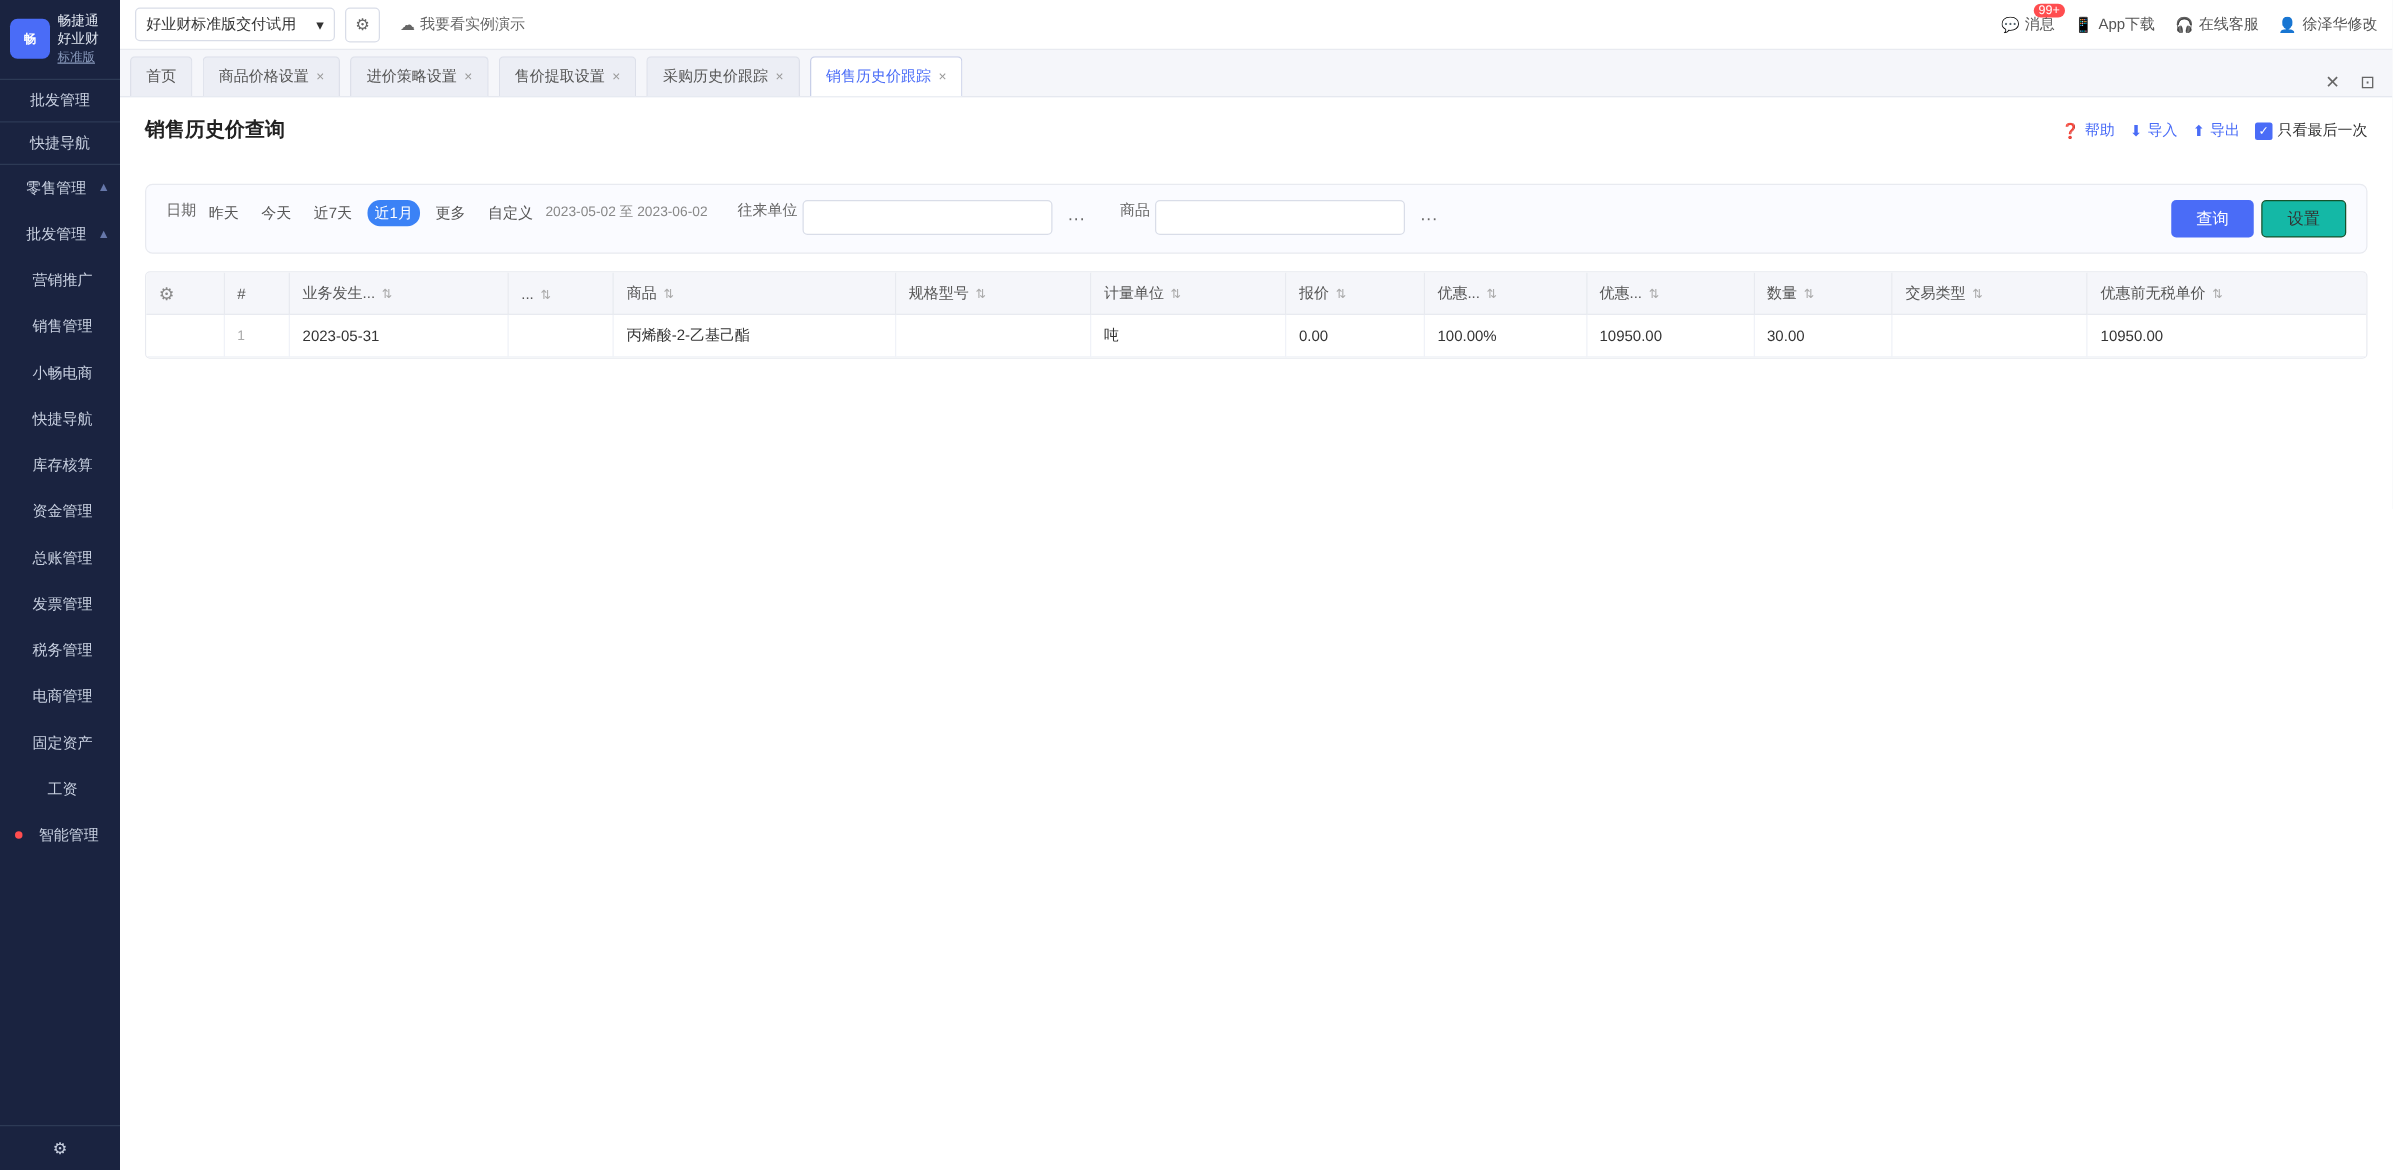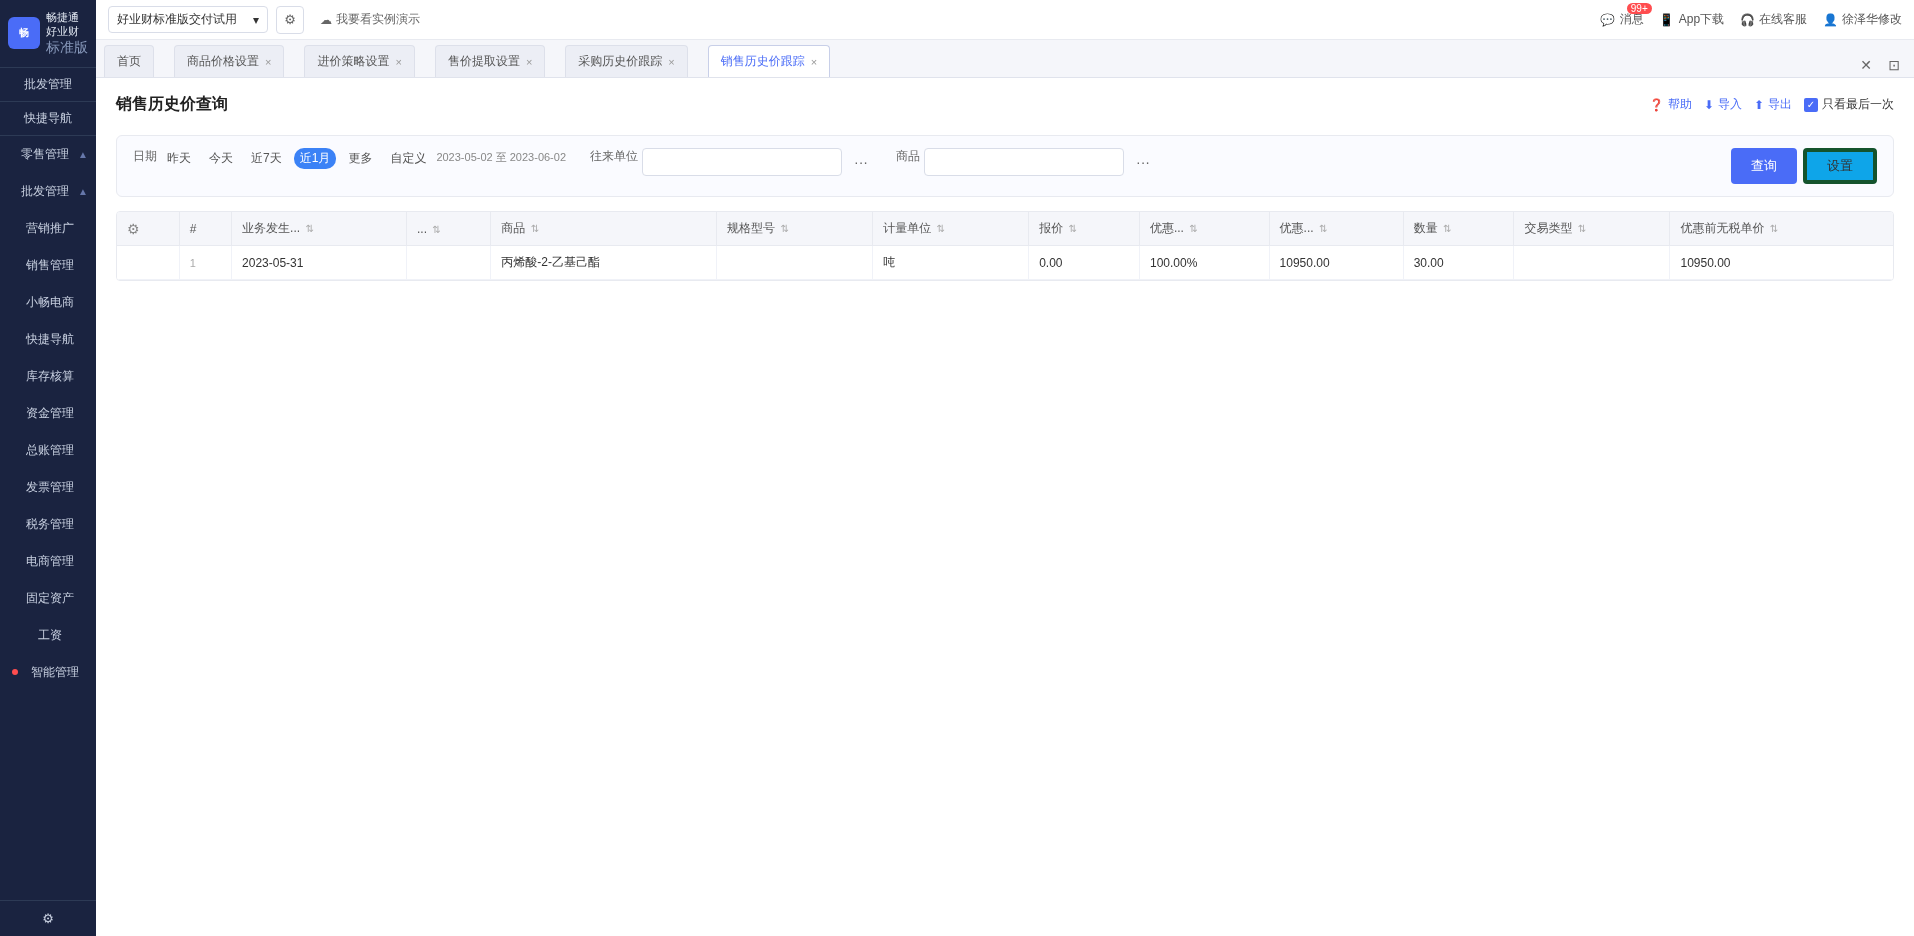--- a/index.html
+++ b/index.html
@@ -23,21 +23,21 @@
       border-bottom: 1px solid #2d3a55;
     }
     .sidebar-logo-icon {
       width: 32px; height: 32px;
       background: #4a6cf7;
       border-radius: 6px;
       display: flex; align-items: center; justify-content: center;
       color: white; font-size: 10px; font-weight: bold; flex-shrink: 0;
     }
     .sidebar-logo-text { font-size: 11px; color: #e0e6f0; line-height: 1.3; }
-    .sidebar-logo-sub { font-size: 14px; color: #8899bb; }
+    .sidebar-logo-sub { font-size: 10px; color: #8899bb; text-decoration: underline; }
 
     .sidebar-search {
       padding: 8px;
       text-align: center;
       color: #c8d0e0;
       font-size: 12px;
       cursor: pointer;
       border-bottom: 1px solid #2d3a55;
     }
 
@@ -164,21 +164,21 @@
     
     .content {
       flex: 1;
       background: #fff;
       overflow-y: auto;
       padding: 16px 20px;
     }
 
     .page-title-row {
       display: flex; align-items: center; justify-content: space-between;
-      margin-bottom: 20px;
+      margin-bottom: 32px;
     }
     .page-title {
       font-size: 16px; font-weight: 600; color: #222;
     }
     .page-actions {
       display: flex; align-items: center; gap: 12px;
     }
     .page-action-btn {
       display: flex; align-items: center; gap: 4px;
       font-size: 12px; color: #4a6cf7; cursor: pointer;
@@ -246,23 +246,23 @@
       background: #4a6cf7;
       color: white;
       border: none;
       border-radius: 4px;
       padding: 6px 20px;
       font-size: 13px;
       cursor: pointer;
       font-family: inherit;
     }
     .btn-default {
-      background: #0ea5e9;
+      background: #14b8a6;
       color: #333;
-      border: 4px solid #14532d;
+      border: 1px solid #14532d;
       border-radius: 4px;
       padding: 5px 20px;
       font-size: 13px;
       cursor: pointer;
       font-family: inherit;
     }
 
     
     .table-container {
       border: 1px solid #e8eaf0;
@@ -405,21 +405,21 @@
         <span>在线客服</span>
       </div>
       <div class="topbar-right-item">
         <span>👤</span>
         <span>徐泽华修改</span>
       </div>
     </div>
   </div>
 
   <div class="tabbar">
-    <div id="tab-list" style="display: flex; align-items: flex-start; gap: 20px;">
+    <div id="tab-list" style="display: flex; align-items: flex-start; gap: 8px;">
         <div class="tab">
           <span>首页</span>
         </div>
         <div class="tab">
           <span>商品价格设置</span>
           <span class="tab-close">×</span>
         </div>
         <div class="tab">
           <span>进价策略设置</span>
           <span class="tab-close">×</span>

